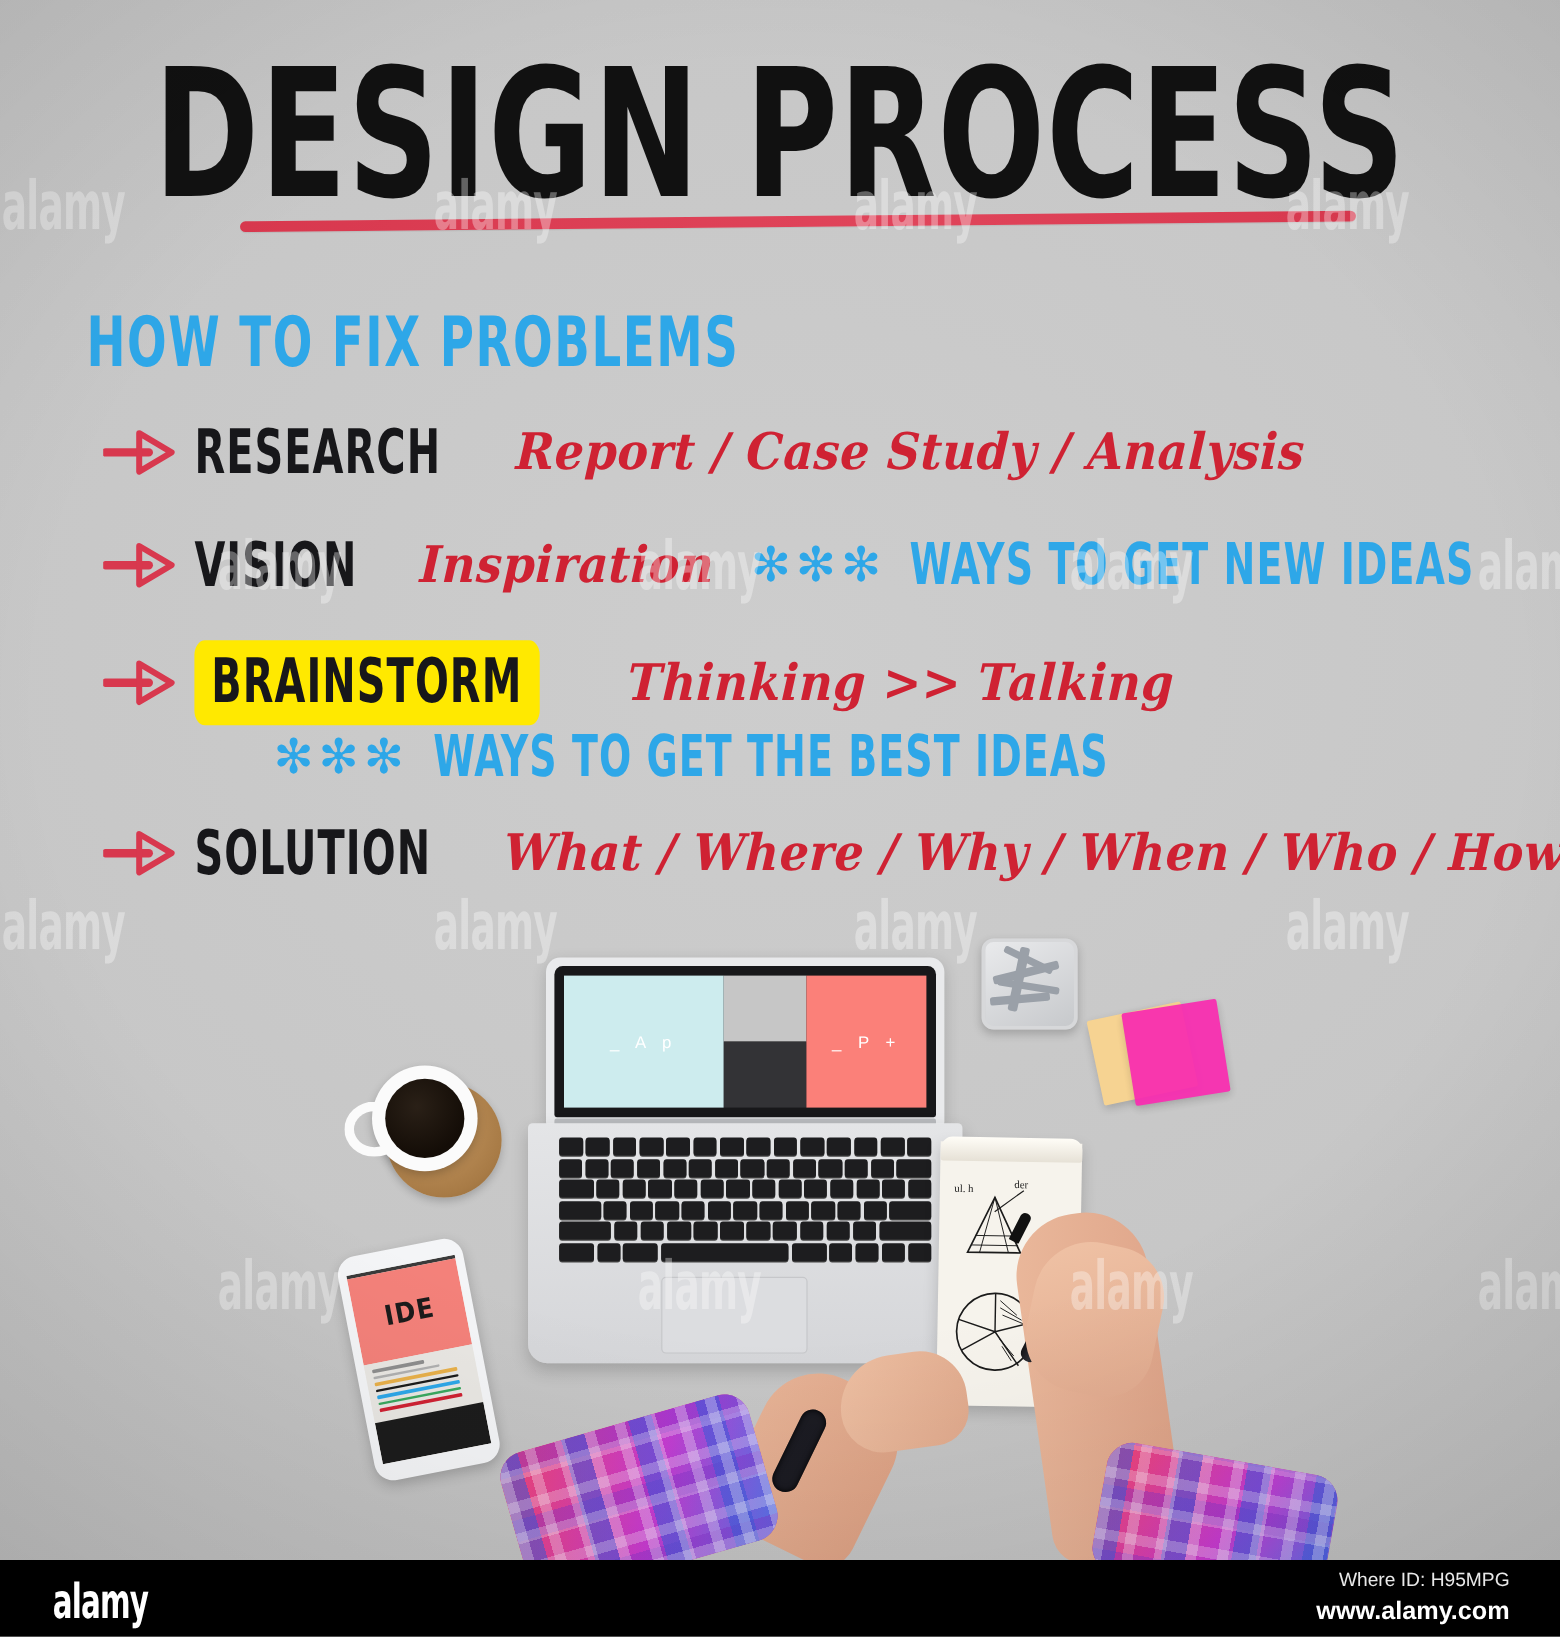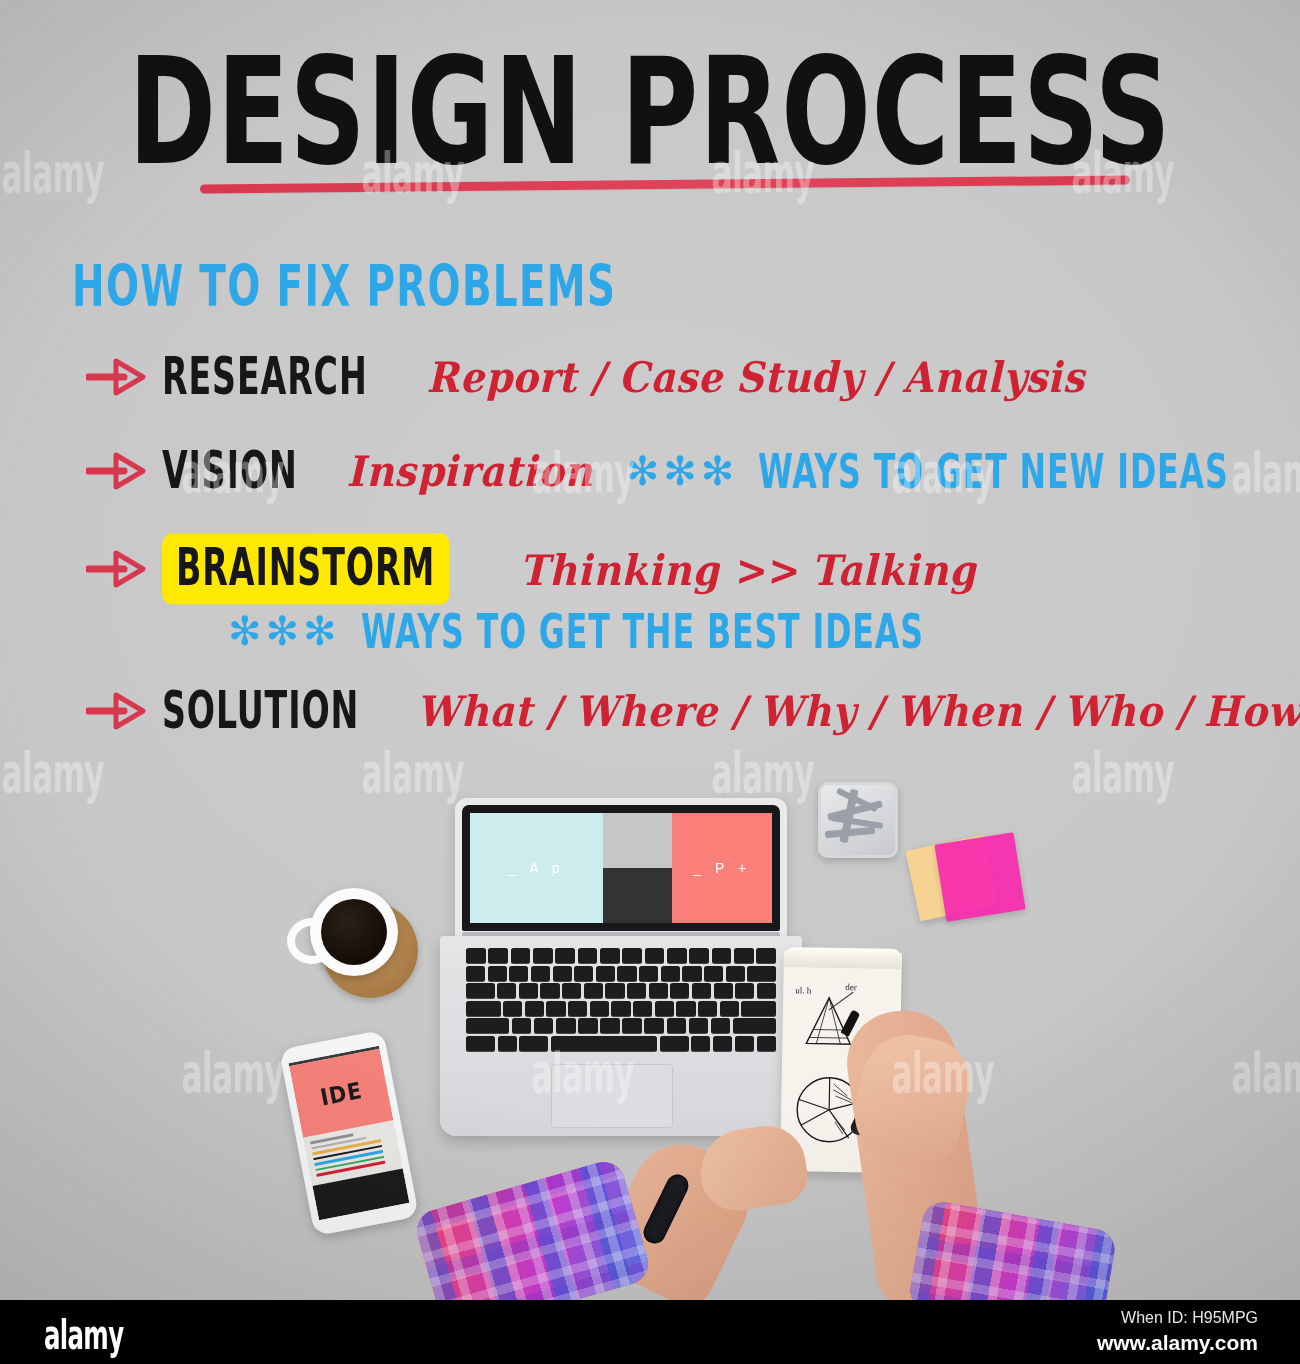--- a/index.html
+++ b/index.html
@@ -556,15 +556,15 @@
   <div class="wm" style="left:150px;top:1040px;">alamy</div>
   <div class="wm" style="left:500px;top:1040px;">alamy</div>
   <div class="wm" style="left:860px;top:1040px;">alamy</div>
   <div class="wm" style="left:1200px;top:1040px;">alamy</div>
 
   <div class="vignette"></div>
 </div>
 
 <div id="footer">
   <div class="alamy-logo">alamy</div>
-  <div class="img-id">When ID: H95MPG</div>
+  <div class="img-id">Where ID: H95MPG</div>
   <div class="site">www.alamy.com</div>
 </div>
 
 </body></html>

